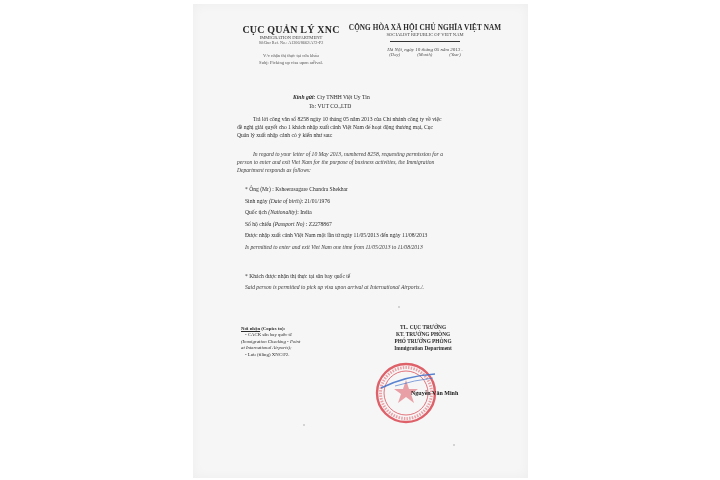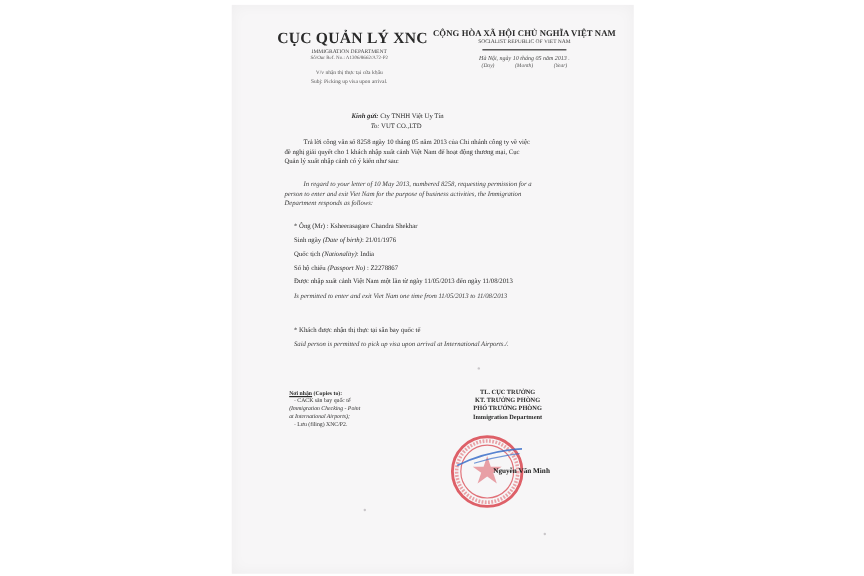--- a/index.html
+++ b/index.html
@@ -2,25 +2,25 @@
 <html><head>
 <meta charset="utf-8">
 <style>
   html, body { margin:0; padding:0; background:#ffffff; }
   body { width:720px; height:480px; position:relative; overflow:hidden; font-family:"Liberation Serif", "DejaVu Serif", serif; color:#2a2a2a; }
   .paper { position:absolute; left:193px; top:4px; width:335px; height:474px; background:#f7f6f7; box-shadow: inset 0 0 12px rgba(0,0,0,0.04); }
   .abs { position:absolute; white-space:nowrap; }
   .c { text-align:center; }
   .i { font-style:italic; }
   .hdr-left { left:38px; top:20px; width:120px; }
-  .hdr-left .t1 { font-size:13px; font-weight:bold; letter-spacing:0.2px; }
+  .hdr-left .t1 { font-size:10px; font-weight:bold; letter-spacing:0.2px; }
   .hdr-left .t2 { font-size:4.6px; color:#444; }
   .hdr-left .t3 { font-size:4.2px; color:#555; }
   .hdr-left .t4 { font-size:4.6px; color:#555; margin-top:7px; line-height:7px; }
-  .hdr-right { left:164px; top:20px; width:160px; }
+  .hdr-right { left:152px; top:20px; width:160px; }
   .hdr-right .t1 { font-size:7.2px; font-weight:bold; letter-spacing:0.1px; }
   .hdr-right .t2 { font-size:4.6px; color:#444; }
   .hdr-right .rule { width:70px; height:0; border-top:0.8px solid #333; margin:4px auto 5px auto; }
   .hdr-right .t3 { font-size:5px; font-style:italic; color:#444; }
   .hdr-right .t4 { font-size:4.6px; font-style:italic; color:#555; word-spacing:16px; }
   .addr { left:100px; top:89px; font-size:5.6px; line-height:9px; }
   .addr .lbl { font-style:italic; font-weight:bold; }
   .para { left:44px; font-size:5.6px; line-height:8px; }
   .p1 { top:111px; }
   .p2 { top:146px; font-style:italic; color:#3a3a3a; }

